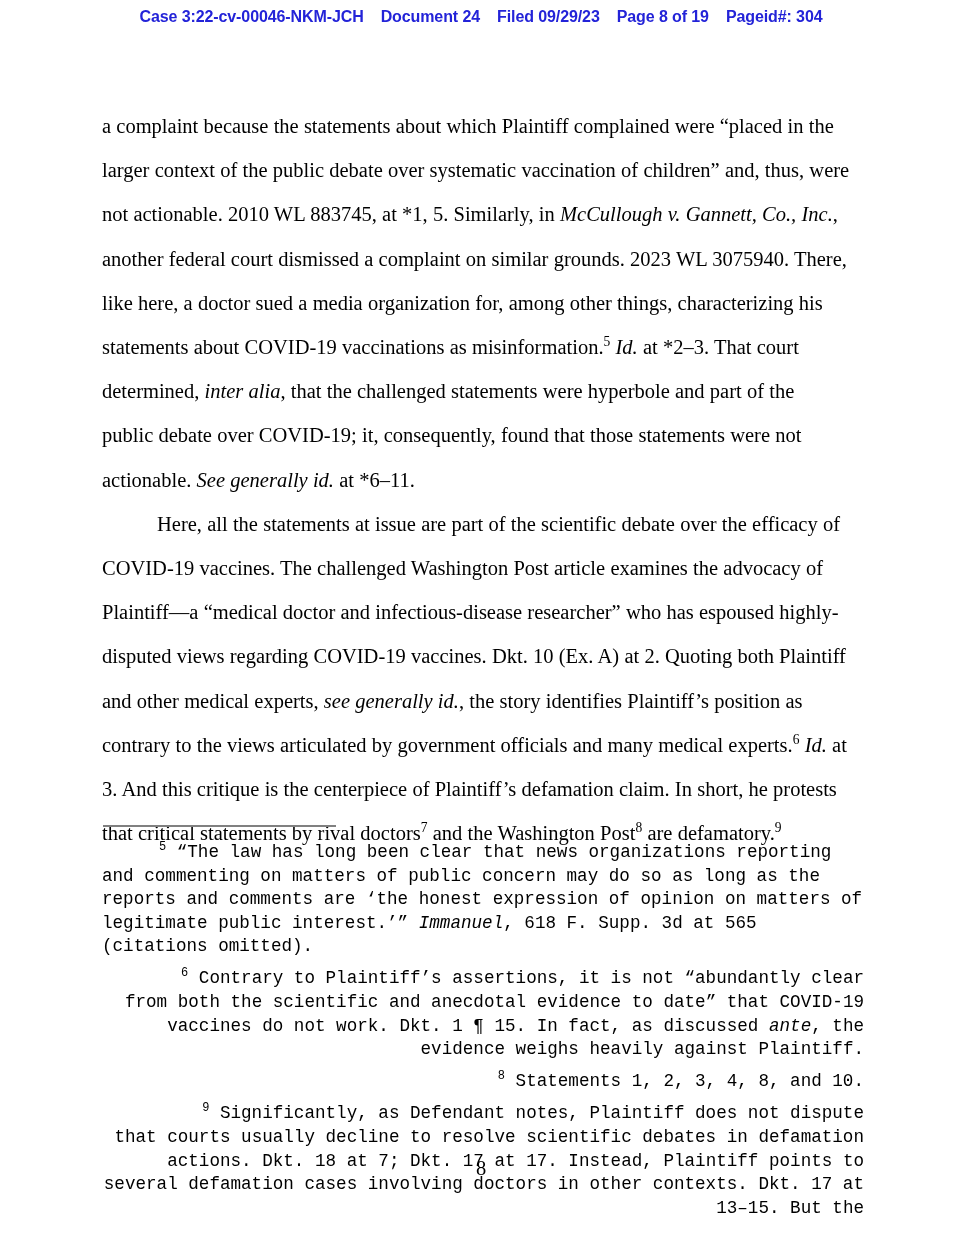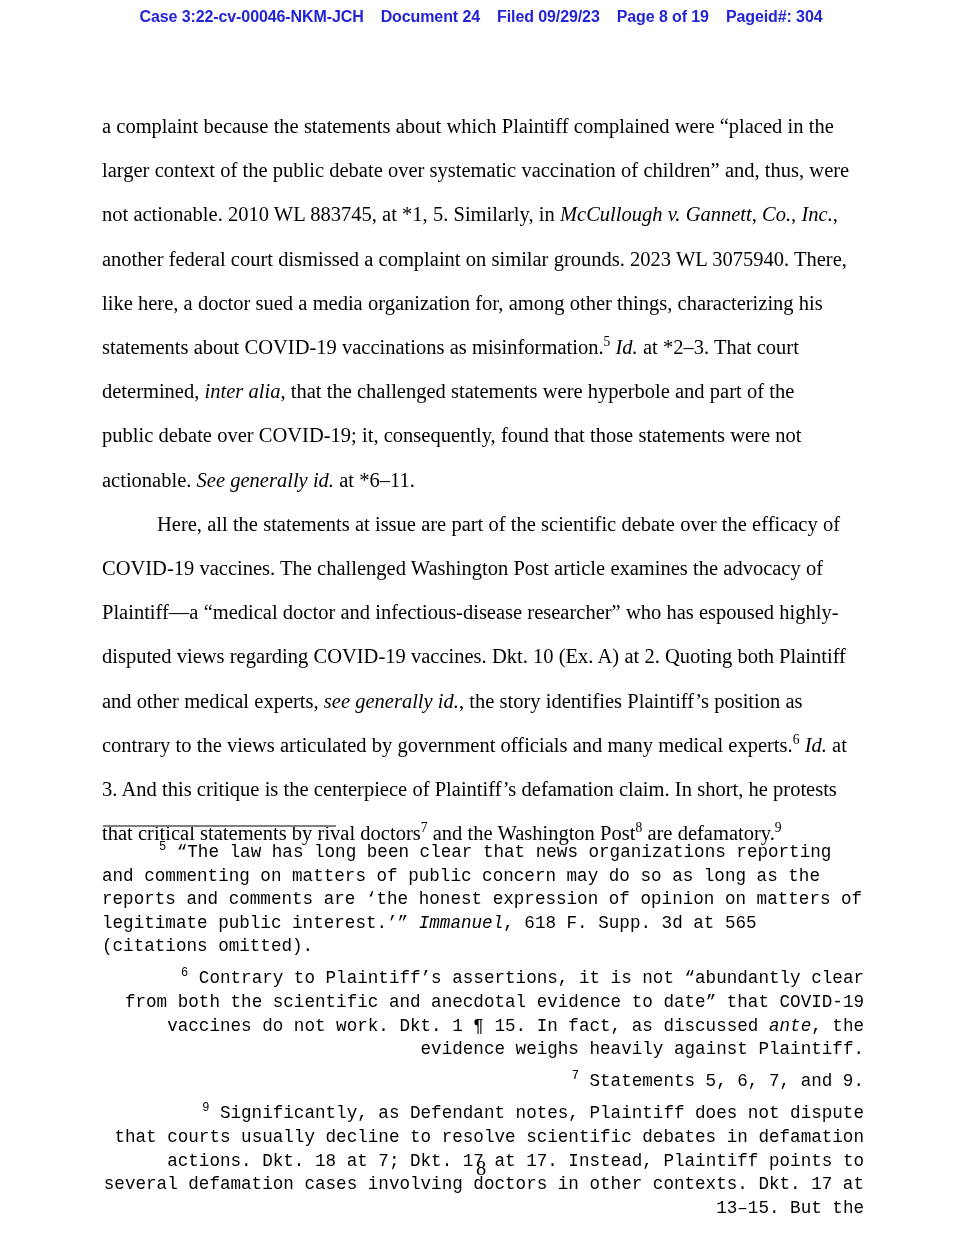--- a/index.html
+++ b/index.html
@@ -129,22 +129,22 @@
   </div>
 
   <div class="fn-rule"></div>
 
   <div class="footnotes">
 
     <p class="fn"><sup>5</sup><span> “The law has long been clear that news organizations reporting and commenting on matters of public concern may do so as long as the reports and comments are ‘the honest expression of opinion on matters of legitimate public interest.’” </span><i>Immanuel</i><span>, 618 F. Supp. 3d at 565 (citations omitted).</span></p>
 
     <p class="fn"><sup>6</sup><span> Contrary to Plaintiff’s assertions, it is not “abundantly clear from both the scientific and anecdotal evidence to date” that COVID-19 vaccines do not work. Dkt. 1 ¶ 15. In fact, as discussed </span><i>ante</i><span>, the evidence weighs heavily against Plaintiff.</span></p>
 
-    <p class="fn"><sup>7</sup><span> Statements 5, 6, 7, and 9.</span></p>
 
+    <p class="fn"><sup>8</sup><span> Statements 1, 2, 3, 4, 8, and 10.</span></p>
 
     <p class="fn"><sup>9</sup><span> Significantly, as Defendant notes, Plaintiff does not dispute that courts usually decline to resolve scientific debates in defamation actions. Dkt. 18 at 7; Dkt. 17 at 17. Instead, Plaintiff points to several defamation cases involving doctors in other contexts. Dkt. 17 at 13–15. But the</span></p>
 
   </div>
 
   <div class="page-number">8</div>
 
 </div>
 
 </body></html>

